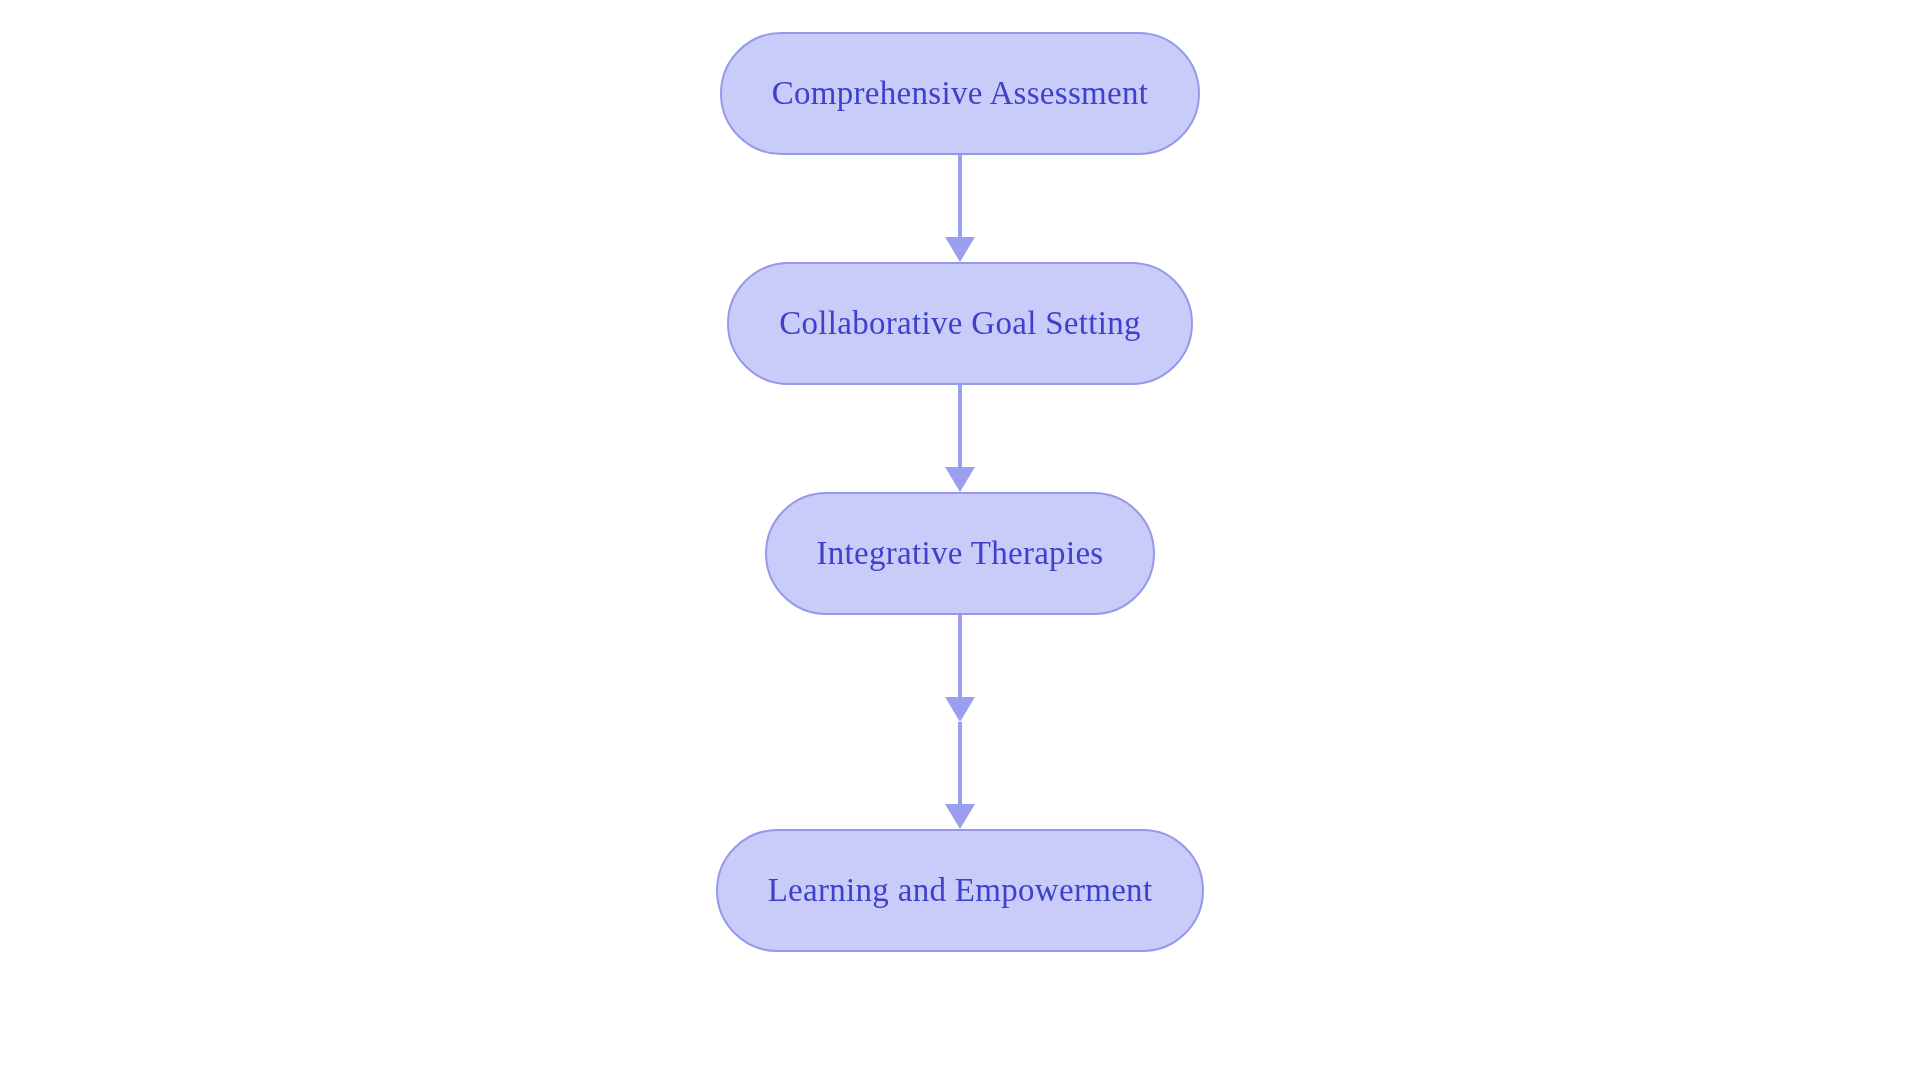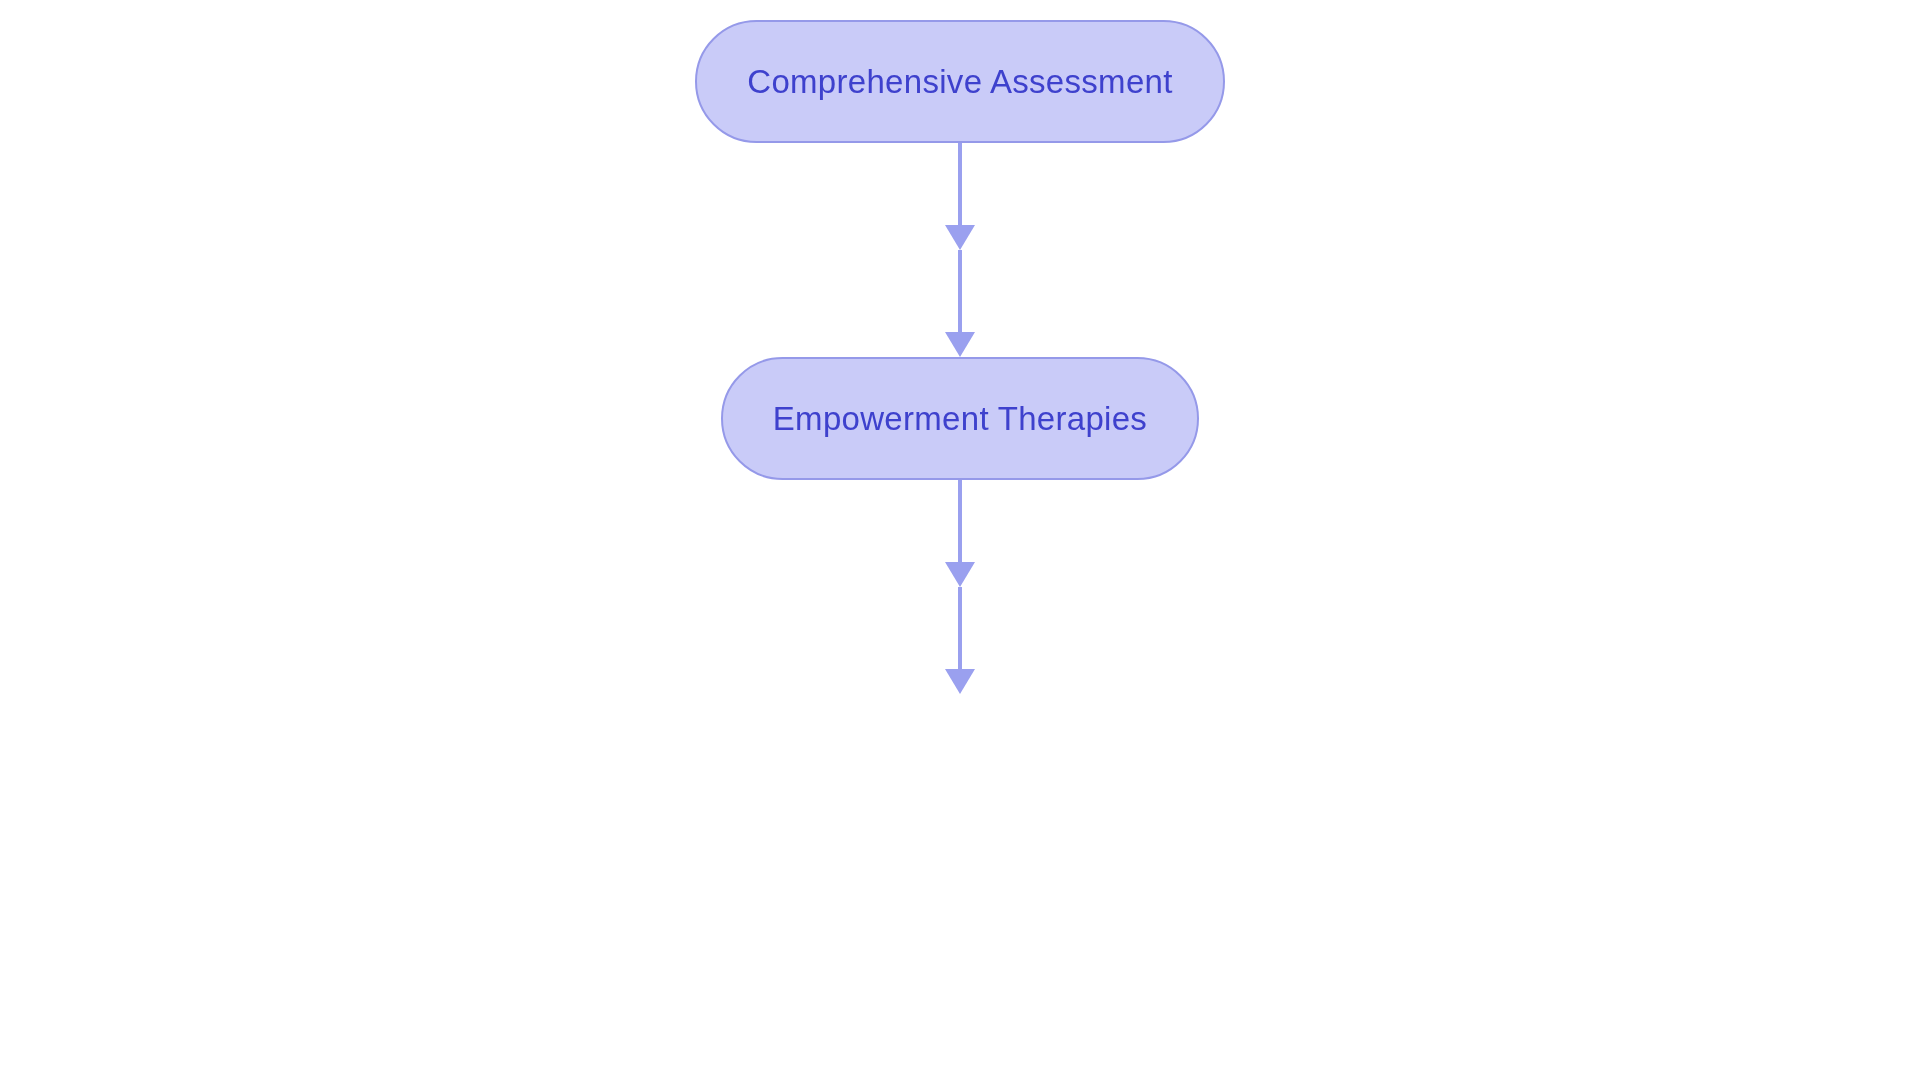--- a/index.html
+++ b/index.html
@@ -9,23 +9,24 @@
     font-family: "Liberation Sans", "DejaVu Sans", sans-serif;
   }
   .flow-canvas {
     position: relative;
     width: 1920px;
     height: 1083px;
     background: var(--bg, #ffffff);
     display: flex;
     flex-direction: column;
     align-items: center;
-    padding-top: 20px;
+    padding-top: 32px;
     box-sizing: border-box;
     overflow: hidden;
+    font-family: Liberation Serif, serif;
   }
   .flow-node {
     height: 123px;
     border-radius: 62px;
     background: var(--node-fill, #c9cbf8);
     border: 2px solid var(--node-border, #9599e9);
     color: var(--node-text, #3e41cd);
     font-size: 33px;
     font-weight: 400;
     letter-spacing: 0.3px;
@@ -64,35 +65,41 @@
 
   <div class="flow-node">
     <span>Comprehensive Assessment</span>
   </div>
 
   <div class="flow-arrow">
     <div class="arrow-line"></div>
     <div class="arrow-head"></div>
   </div>
 
+  <div class="flow-node">
+    <span>Collaborative Goal Setting</span>
+  </div>
 
   <div class="flow-arrow">
     <div class="arrow-line"></div>
     <div class="arrow-head"></div>
   </div>
 
   <div class="flow-node">
-    <span>Empowerment Therapies</span>
+    <span>Integrative Therapies</span>
   </div>
 
   <div class="flow-arrow">
     <div class="arrow-line"></div>
     <div class="arrow-head"></div>
   </div>
 
 
   <div class="flow-arrow">
     <div class="arrow-line"></div>
     <div class="arrow-head"></div>
   </div>
 
+  <div class="flow-node">
+    <span>Learning and Empowerment</span>
+  </div>
 
 </div>
 
 </body></html>

